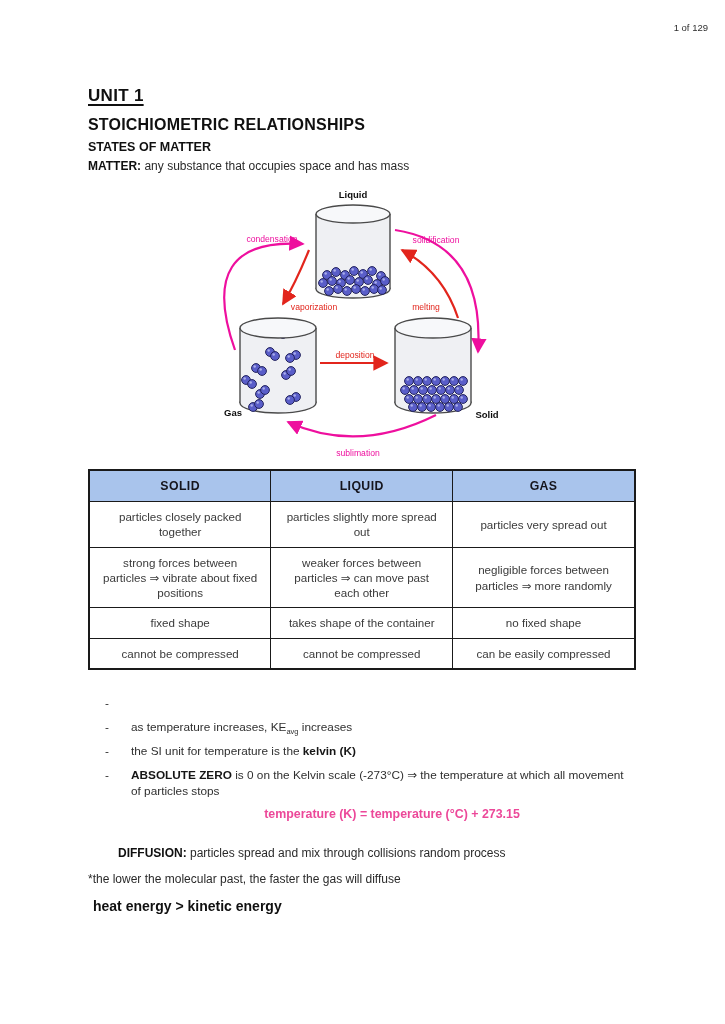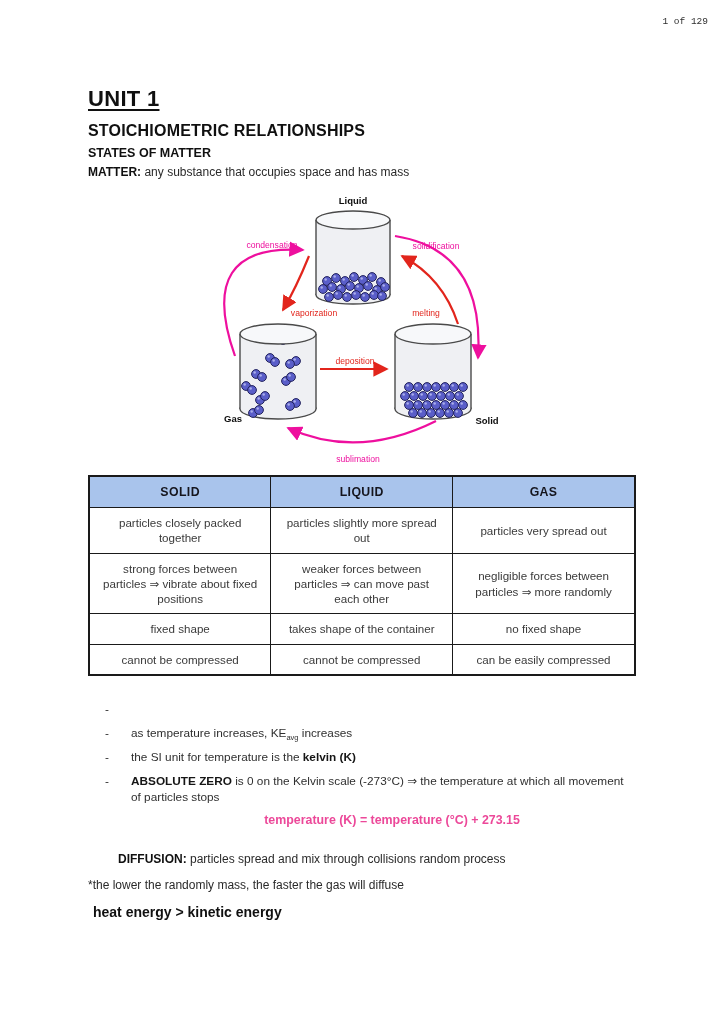--- a/index.html
+++ b/index.html
@@ -3,24 +3,24 @@
 <meta charset="utf-8">
 <style>
   html,body{margin:0;padding:0;}
   body{
     width:725px;height:1024px;background:#ffffff;position:relative;
     font-family:"Liberation Sans",sans-serif;color:#222;overflow:hidden;
   }
   :root{
     --pink:#ee0f9e;--red:#e2251c;--particle:#5a5ec9;--header-bg:#a9c4ec;
   }
-  .page-number{position:absolute;top:16px;right:17px;font-size:9.5px;color:#2e2e2e;font-family:Liberation Mono, monospace;}
+  .page-number{position:absolute;top:22px;right:17px;font-size:9.5px;color:#2e2e2e;}
   .content{position:absolute;left:88px;top:86px;width:548px;}
   .unit-heading{
-    font-size:22px;font-weight:bold;color:#101010;margin:0 0 8px 0;
+    font-size:17px;font-weight:bold;color:#101010;margin:0 0 8px 0;
     text-decoration:underline;text-decoration-thickness:2px;text-underline-offset:3px;
     letter-spacing:.3px;display:inline-block;
   }
   .title-heading{font-size:16px;font-weight:bold;color:#101010;margin:2px 0 6px 0;letter-spacing:.2px;}
   .section-heading{font-size:12.5px;font-weight:bold;color:#101010;margin:0 0 5px 0;}
   .matter-line{font-size:12px;margin:0;color:#2a2a2a;}
   .matter-line b{color:#101010;}
 
   .diagram-wrap{margin:9px 0 0 105px;width:322px;height:283px;}
   .state-label{font-size:9.5px;font-weight:bold;fill:#0d0d0d;}
@@ -310,16 +310,16 @@
       <div><span>the SI unit for temperature is the </span><b>kelvin (K)</b></div>
     </div>
     <div class="bullet">
       <span class="dash">-</span>
       <div><b>ABSOLUTE ZERO</b><span> is 0 on the Kelvin scale (-273°C) ⇒ the temperature at which all movement of particles stops</span></div>
     </div>
     <div class="formula">temperature (K) = temperature (°C) + 273.15</div>
   </div>
 
   <p class="diffusion-block"><b>DIFFUSION:</b><span> particles spread and mix through collisions random process</span></p>
-  <p class="footnote">*the lower the randomly mass, the faster the gas will diffuse</p>
+  <p class="footnote">*the lower the molecular past, the faster the gas will diffuse</p>
   <p class="heat-line">heat energy &gt; kinetic energy</p>
 
 </div>
 
 </body></html>

